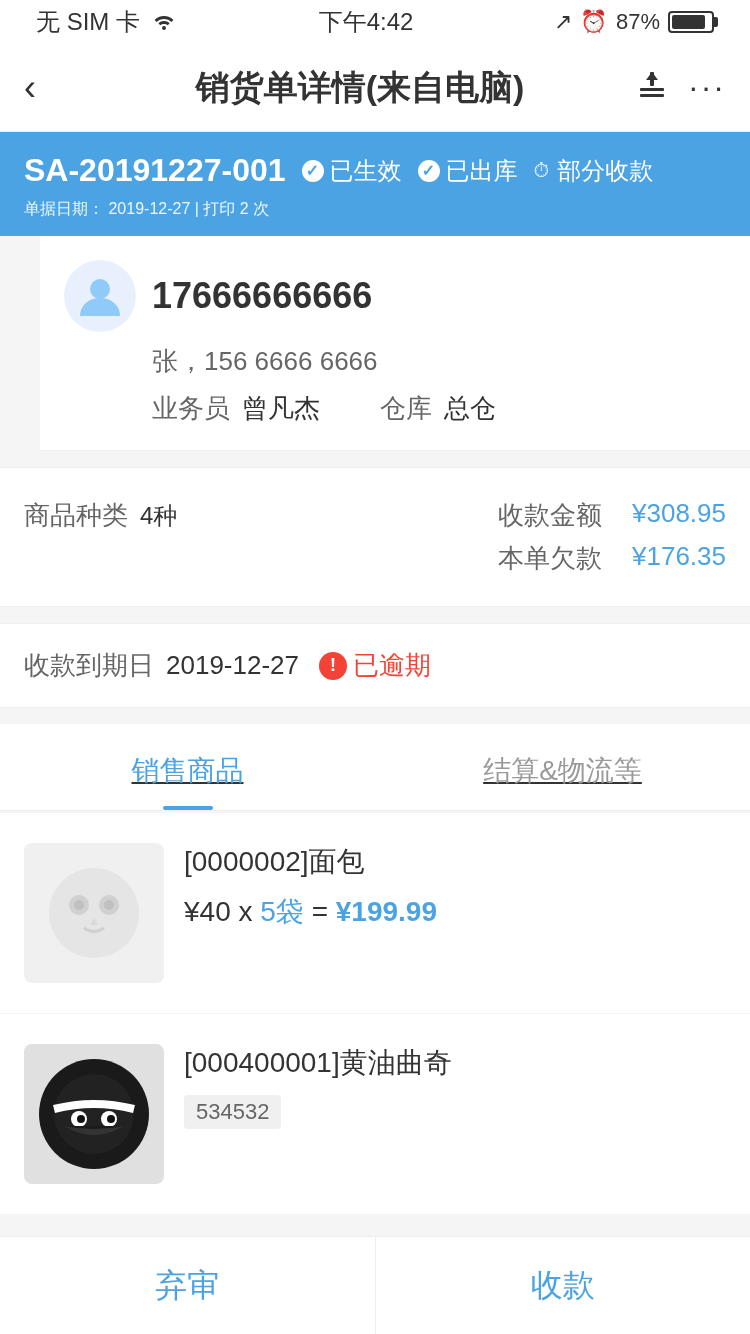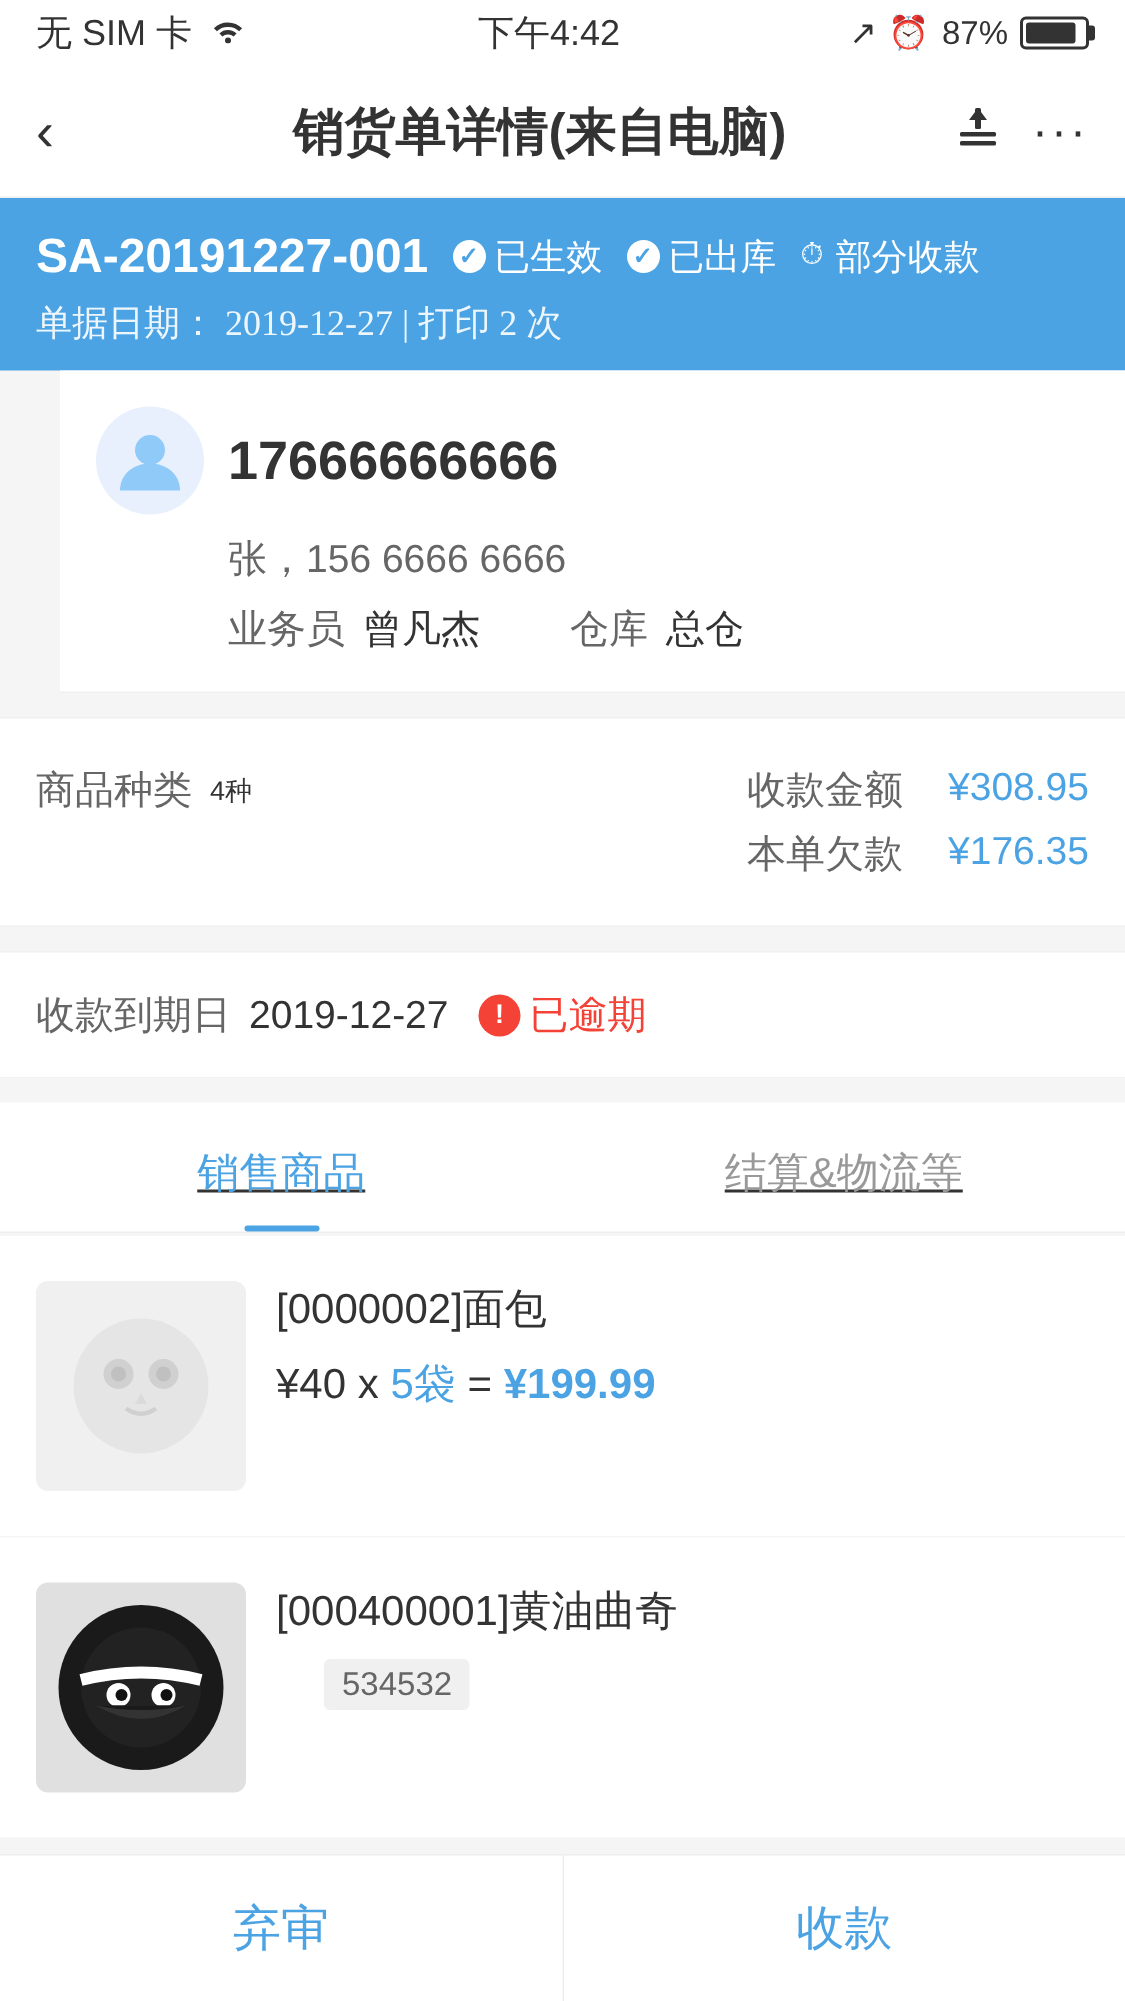--- a/index.html
+++ b/index.html
@@ -14,21 +14,21 @@
       position: relative;
     }
 
     
     .status-bar {
       height: 44px;
       background: #fff;
       display: flex;
       align-items: center;
       justify-content: space-between;
-      padding: 0 24px;
+      padding: 0 36px;
       font-size: 24px;
       font-weight: 500;
     }
     .status-left { display: flex; align-items: center; gap: 10px; }
     .status-right { display: flex; align-items: center; gap: 8px; font-size: 22px; }
     .battery-bar {
       width: 46px; height: 22px;
       border: 2px solid #333;
       border-radius: 4px;
       position: relative;
@@ -110,23 +110,22 @@
       border-radius: 50%;
       background: #fff;
       color: #4BA3E3;
       display: inline-flex;
       align-items: center;
       justify-content: center;
       font-size: 16px;
       font-weight: 700;
     }
     .banner-row2 {
-      font-size: 24px;
+      font-size: 16px;
       color: rgba(255,255,255,0.9);
-      font-family: Liberation Serif, serif;
     }
 
     
     .customer-section {
       background: #fff;
       padding: 24px;
       border-bottom: 1px solid #f0f0f0;
       margin-left: 40px;
     }
     .customer-row {
@@ -179,21 +178,21 @@
       border-top: 1px solid #f0f0f0;
       border-bottom: 1px solid #f0f0f0;
     }
     .stats-row {
       display: flex;
       justify-content: space-between;
       align-items: flex-start;
     }
     .stats-left { font-size: 26px; color: #666; }
     .stats-kind { display: flex; gap: 12px; align-items: center; }
-    .stats-kind-num { font-size: 18px; color: #333; font-weight: 500; }
+    .stats-kind-num { font-size: 24px; color: #333; font-weight: 500; }
     .stats-right { display: flex; flex-direction: column; gap: 8px; align-items: flex-end; }
     .stat-line { display: flex; justify-content: space-between; gap: 30px; font-size: 26px; }
     .stat-label { color: #666; }
     .stat-val { color: #4BA3E3; font-weight: 500; }
 
     
     .overdue-section {
       background: #fff;
       padding: 24px;
       margin-top: 16px;
@@ -292,21 +291,20 @@
       margin-bottom: 12px;
     }
     .product-sku {
       display: inline-block;
       background: #f0f0f0;
       color: #666;
       font-size: 22px;
       padding: 4px 12px;
       border-radius: 4px;
       margin-bottom: 12px;
-      margin-left: 32px;
     }
     .product-price {
       font-size: 28px;
       color: #333;
     }
     .product-price .qty { color: #4BA3E3; }
     .product-price .total { color: #4BA3E3; font-weight: 600; }
 
     
     .bottom-actions {

